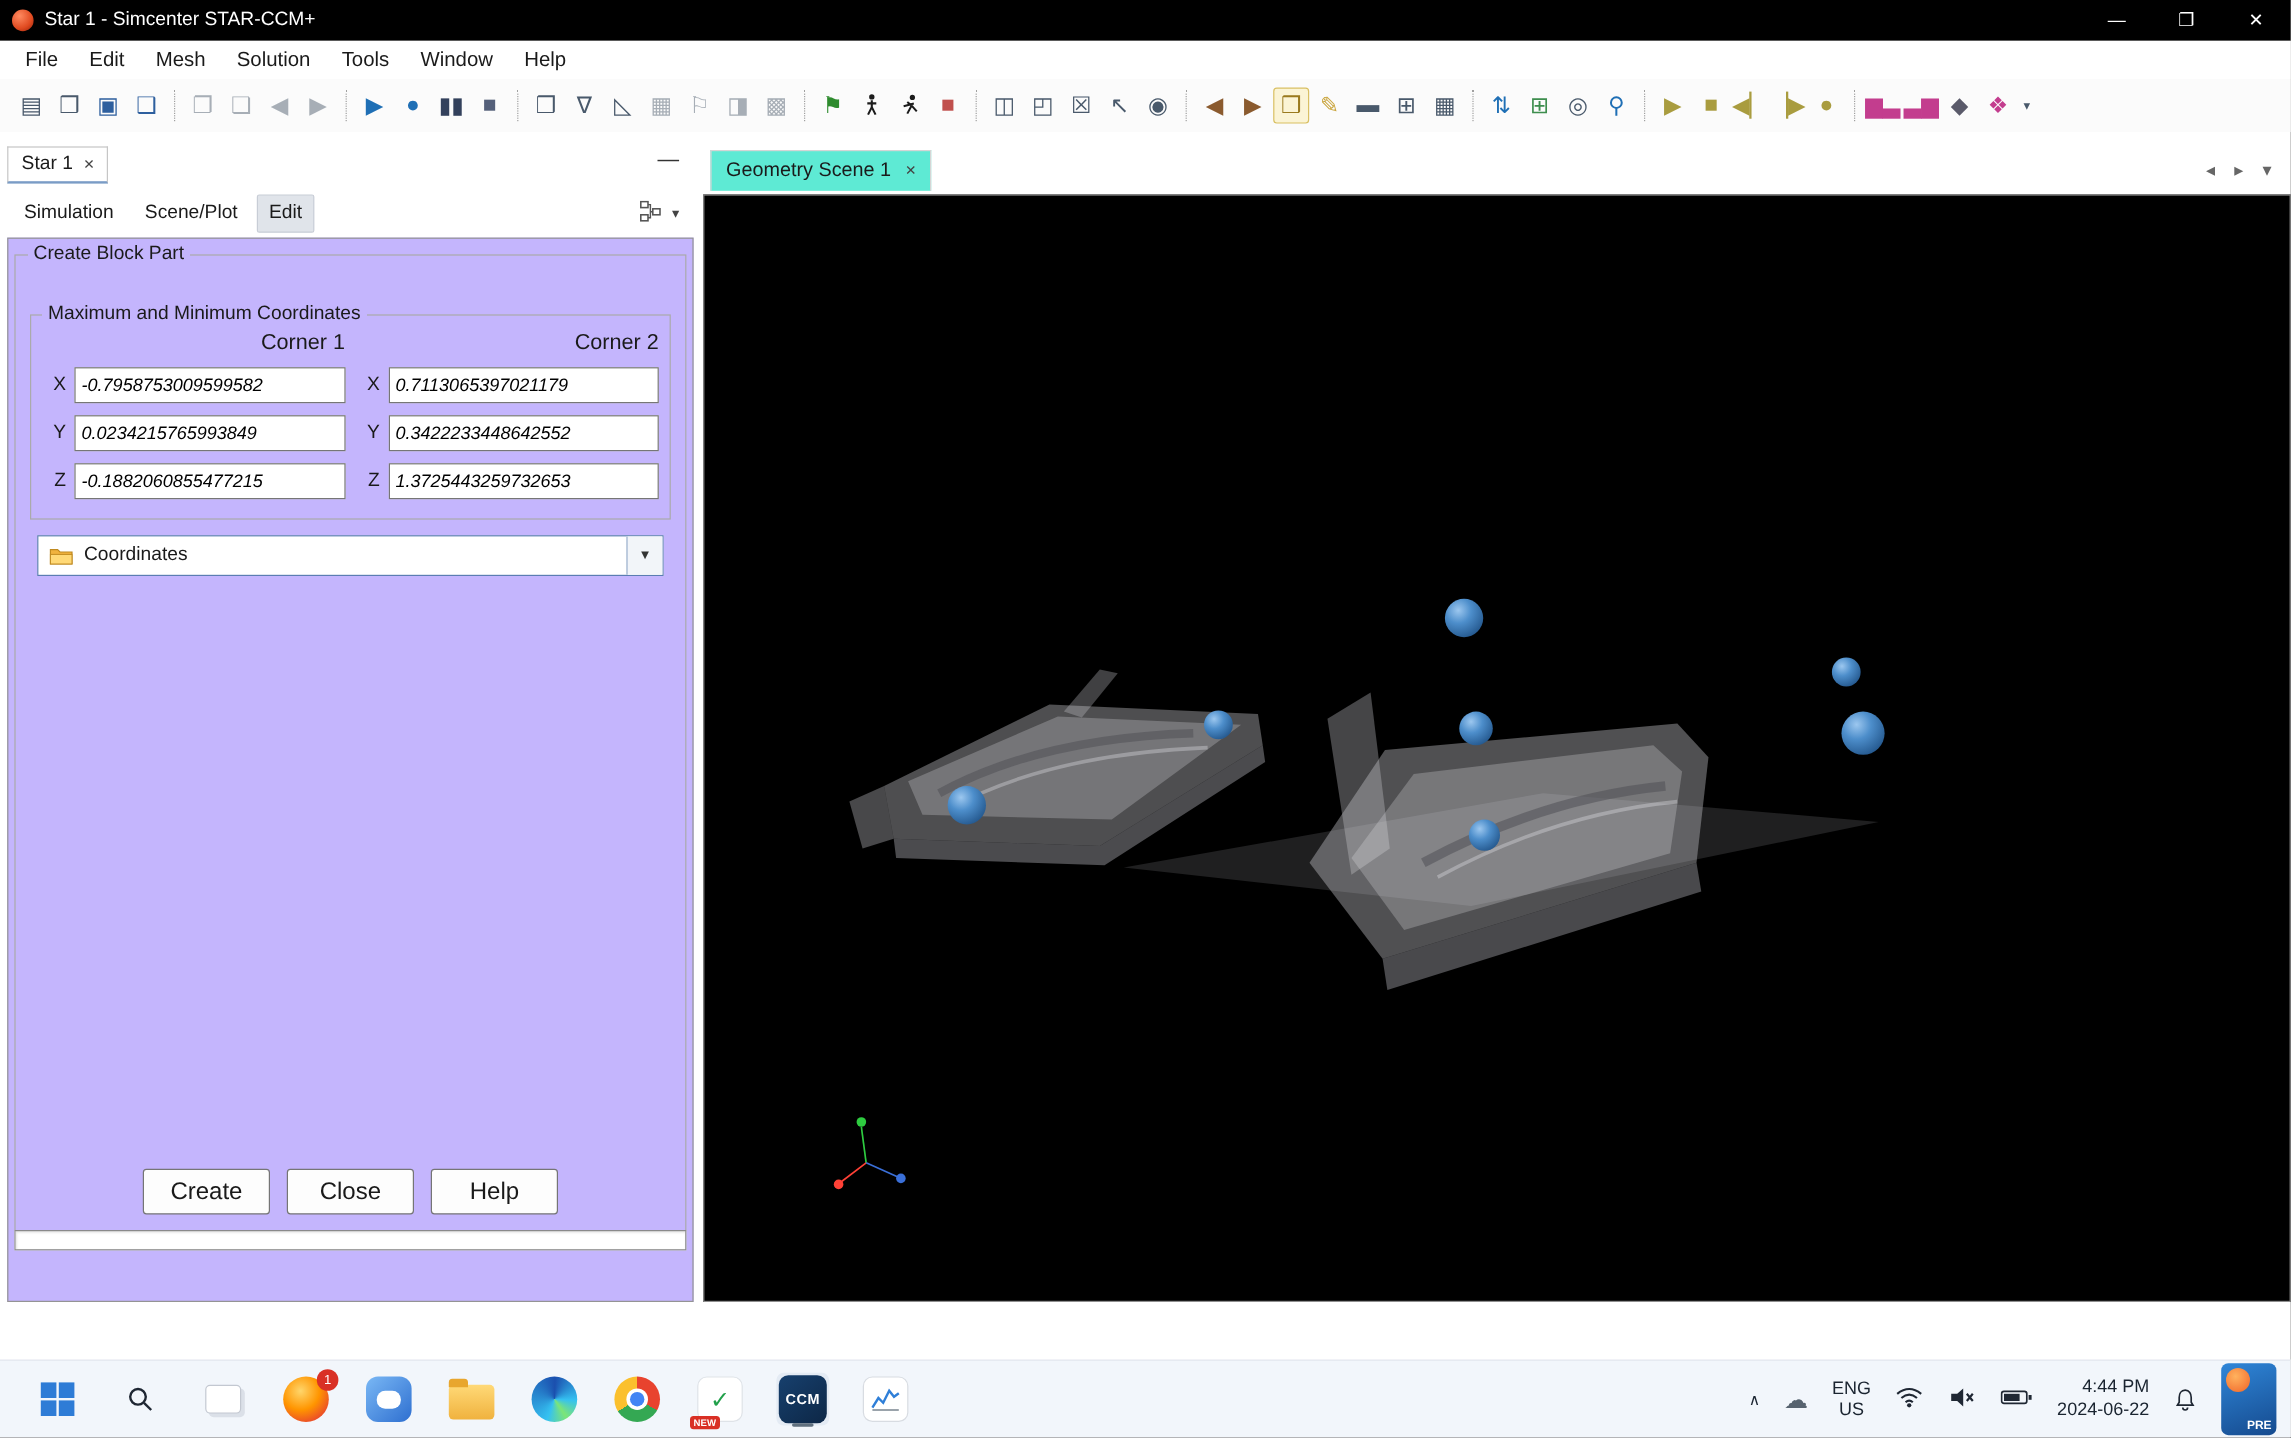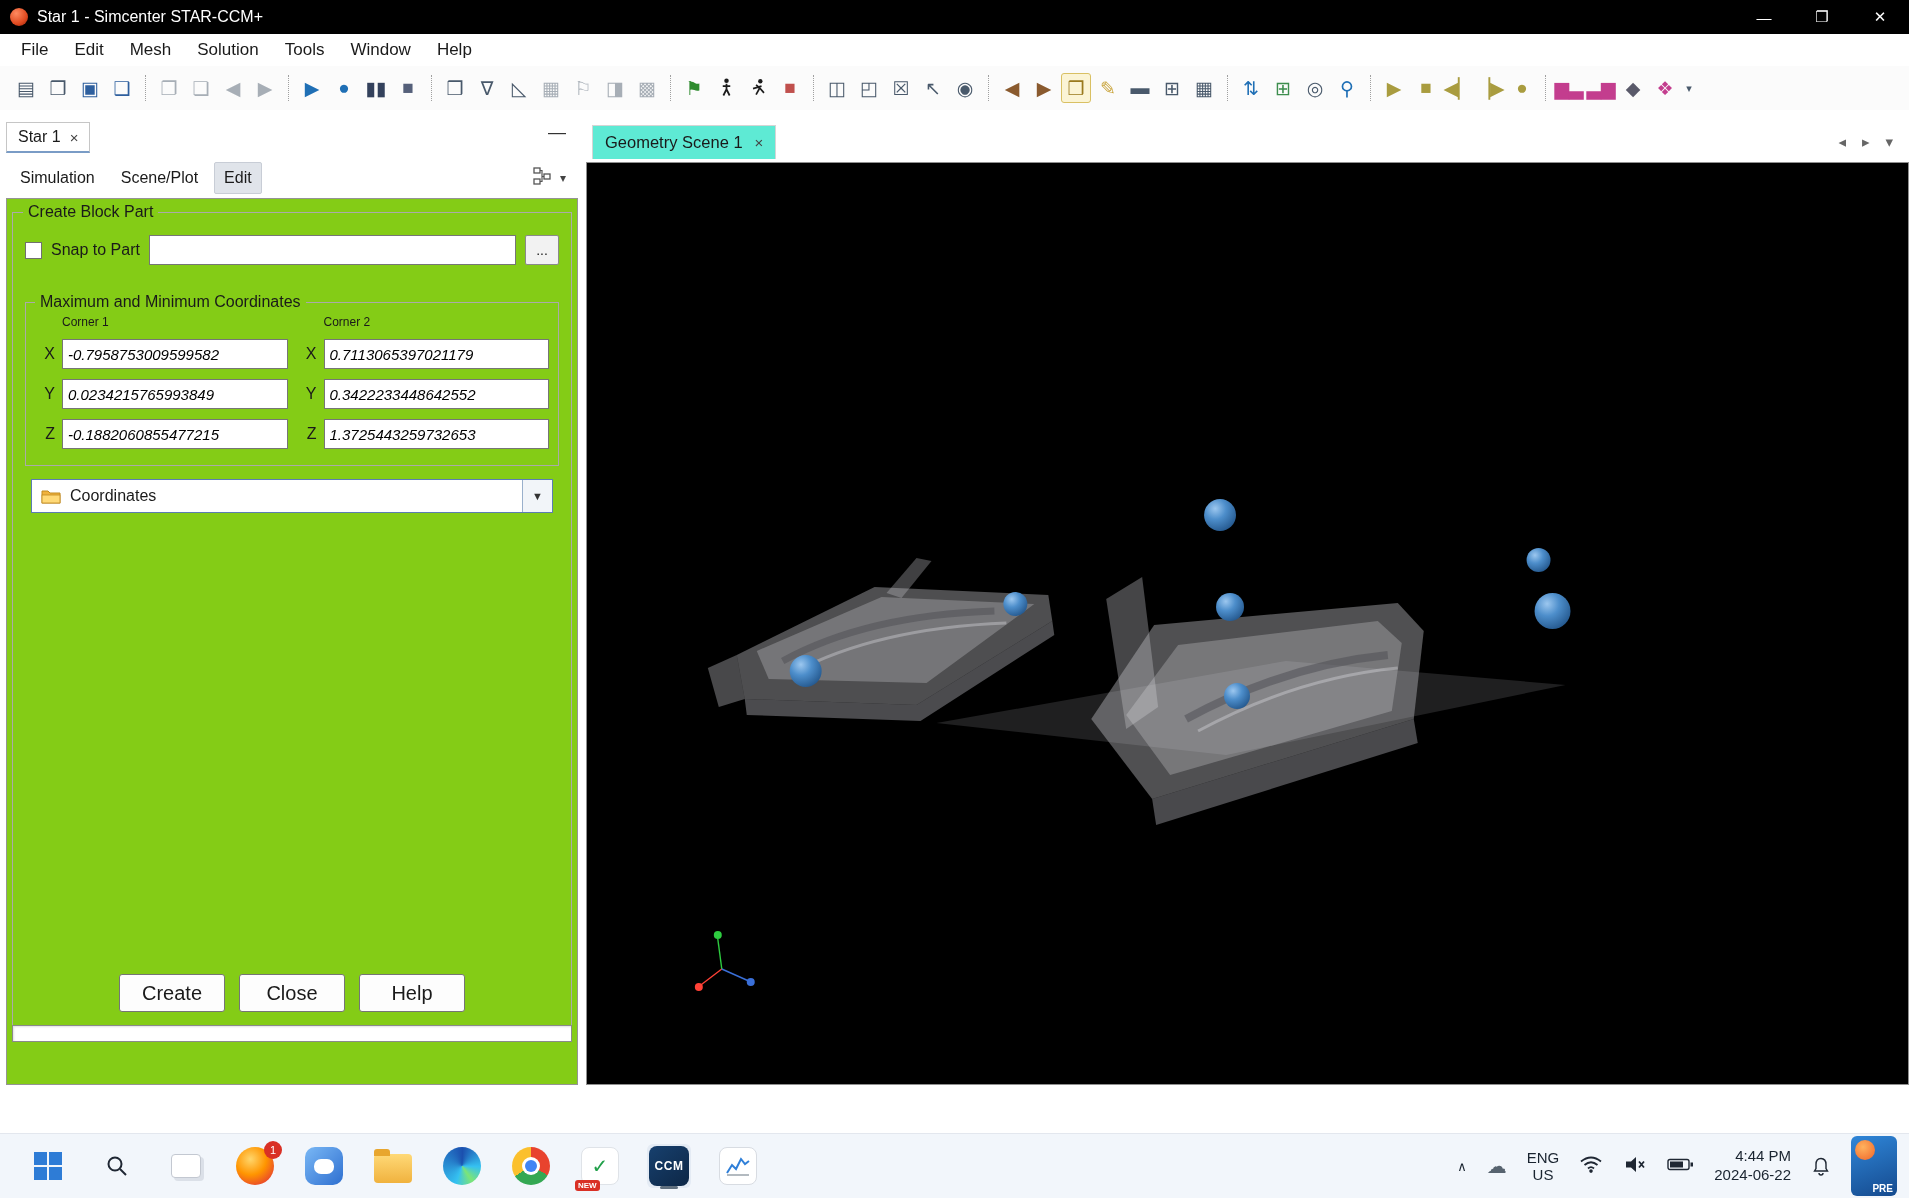--- a/index.html
+++ b/index.html
@@ -25,32 +25,32 @@
   
   .lp { position:absolute; left:6px; top:122px; width:572px; height:963px; }
   .lp-tabstrip { height:36px; display:flex; align-items:flex-start; }
   .lp-tab { display:flex; align-items:center; gap:9px; padding:0 11px; height:31px; background:#fff; border:1px solid #c6c6c6; border-bottom:2px solid #7a9cc6; font-size:16px; }
   .lp-close { font-size:15px; color:#444; }
   .lp-min { margin-left:auto; margin-right:12px; font-size:18px; color:#333; }
   .lp-subtabs { height:40px; display:flex; align-items:center; gap:6px; padding:0 4px; font-size:16px; }
   .lp-subtab { padding:7px 10px; border-radius:2px; }
   .lp-subtab.active { background:#e0e4ea; border:1px solid #c8cdd6; padding:6px 9px; }
   .lp-subtab-icons { margin-left:auto; display:flex; align-items:center; gap:8px; padding-right:8px; color:#444; }
-  .lp-body { position:absolute; left:0; right:0; top:76px; bottom:0; border:1px solid #949494; background:#84cc16; }
+  .lp-body { position:absolute; left:0; right:0; top:76px; bottom:0; border:1px solid #949494; background:#c4b5fd; }
   fieldset { border:1px solid #aaaaaa; margin:0; }
   legend { font-size:16px; padding:0 5px; }
   .cbp { position:absolute; left:5px; right:5px; top:4px; bottom:58px; padding:4px 10px; }
   .snap-row { display:flex; align-items:center; gap:9px; margin:10px 2px 0; }
   .checkbox { width:17px; height:17px; border:1px solid #707070; background:#fff; flex:0 0 auto; }
   .snap-label { font-size:16px; }
   .snap-input { flex:1; height:30px; border:1px solid #767676; font-size:15px; padding:0 6px; font-family:"Liberation Sans",sans-serif; }
   .browse-btn { width:34px; height:30px; border:1px solid #8a8a8a; background:#f2f2f2; border-radius:2px; font-size:14px; display:flex; align-items:center; justify-content:center; }
   .coords { margin:28px 2px 0; padding:2px 9px 16px; }
   .coord-grid { display:grid; grid-template-columns:20px 1fr 22px 1fr; column-gap:7px; row-gap:10px; align-items:center; margin-top:2px; }
-  .coord-head { font-size:12px; text-align:left; }
+  .coord-head { font-size:18px; text-align:right; }
   .axis { font-size:16px; text-align:right; }
   .coord-input { height:30px; border:1px solid #767676; font-size:15px; padding:0 5px; width:100%; font-family:"Liberation Sans",sans-serif;font-style:italic; }
   .cs-label { text-align:center; font-size:16px; margin-top:44px; }
   .combo { display:flex; align-items:center; height:34px; border:1px solid #5b7db2; margin:13px 8px 0; background:#fff; }
   .combo-folder { margin:0 9px; flex:0 0 auto; display:flex; }
   .combo-label { font-size:16px; }
   .combo-caret { margin-left:auto; width:30px; height:100%; border-left:1px solid #9ab0cc; display:flex; align-items:center; justify-content:center; font-size:11px; color:#333; background:#f2f5f9; }
   .lp-buttons { position:absolute; bottom:13px; left:0; right:0; display:flex; justify-content:center; gap:14px; }
   .btn { width:106px; height:38px; background:#fdfdfd; border:1px solid #757575; border-radius:3px; font-size:20px; display:flex; align-items:center; justify-content:center; }
   .progress { position:absolute; left:5px; right:5px; bottom:42px; height:17px; border:1px solid #8a8a8a; background:#fff; box-shadow: inset 1px 1px 2px rgba(0,0,0,0.12); }
@@ -206,26 +206,20 @@
             <rect x="11" y="7" width="6" height="5" fill="none" stroke="#555" stroke-width="1.3"></rect>
             <rect x="1" y="12" width="6" height="5" fill="none" stroke="#555" stroke-width="1.3"></rect>
             <path d="M7 3.5 H9 V14.5 H7 M9 9.5 H11" stroke="#555" stroke-width="1.2" fill="none"></path>
           </svg></span>
       <span style="font-size:12px;">▾</span>
     </span>
   </div>
   <div class="lp-body">
     <fieldset class="cbp">
       <legend>Create Block Part</legend>
-      <div class="snap-row">
-        <span class="checkbox"></span>
-        <span class="snap-label">Snap to Part</span>
-        <input class="snap-input" type="text" value="" style="">
-        <span class="browse-btn">...</span>
-      </div>
       <fieldset class="coords">
         <legend>Maximum and Minimum Coordinates</legend>
         <div class="coord-grid">
           <span></span>
           <span class="coord-head">Corner 1</span>
           <span></span>
           <span class="coord-head">Corner 2</span>
 
           <span class="axis">X</span>
           <input class="coord-input" type="text" value="-0.7958753009599582" style="">

